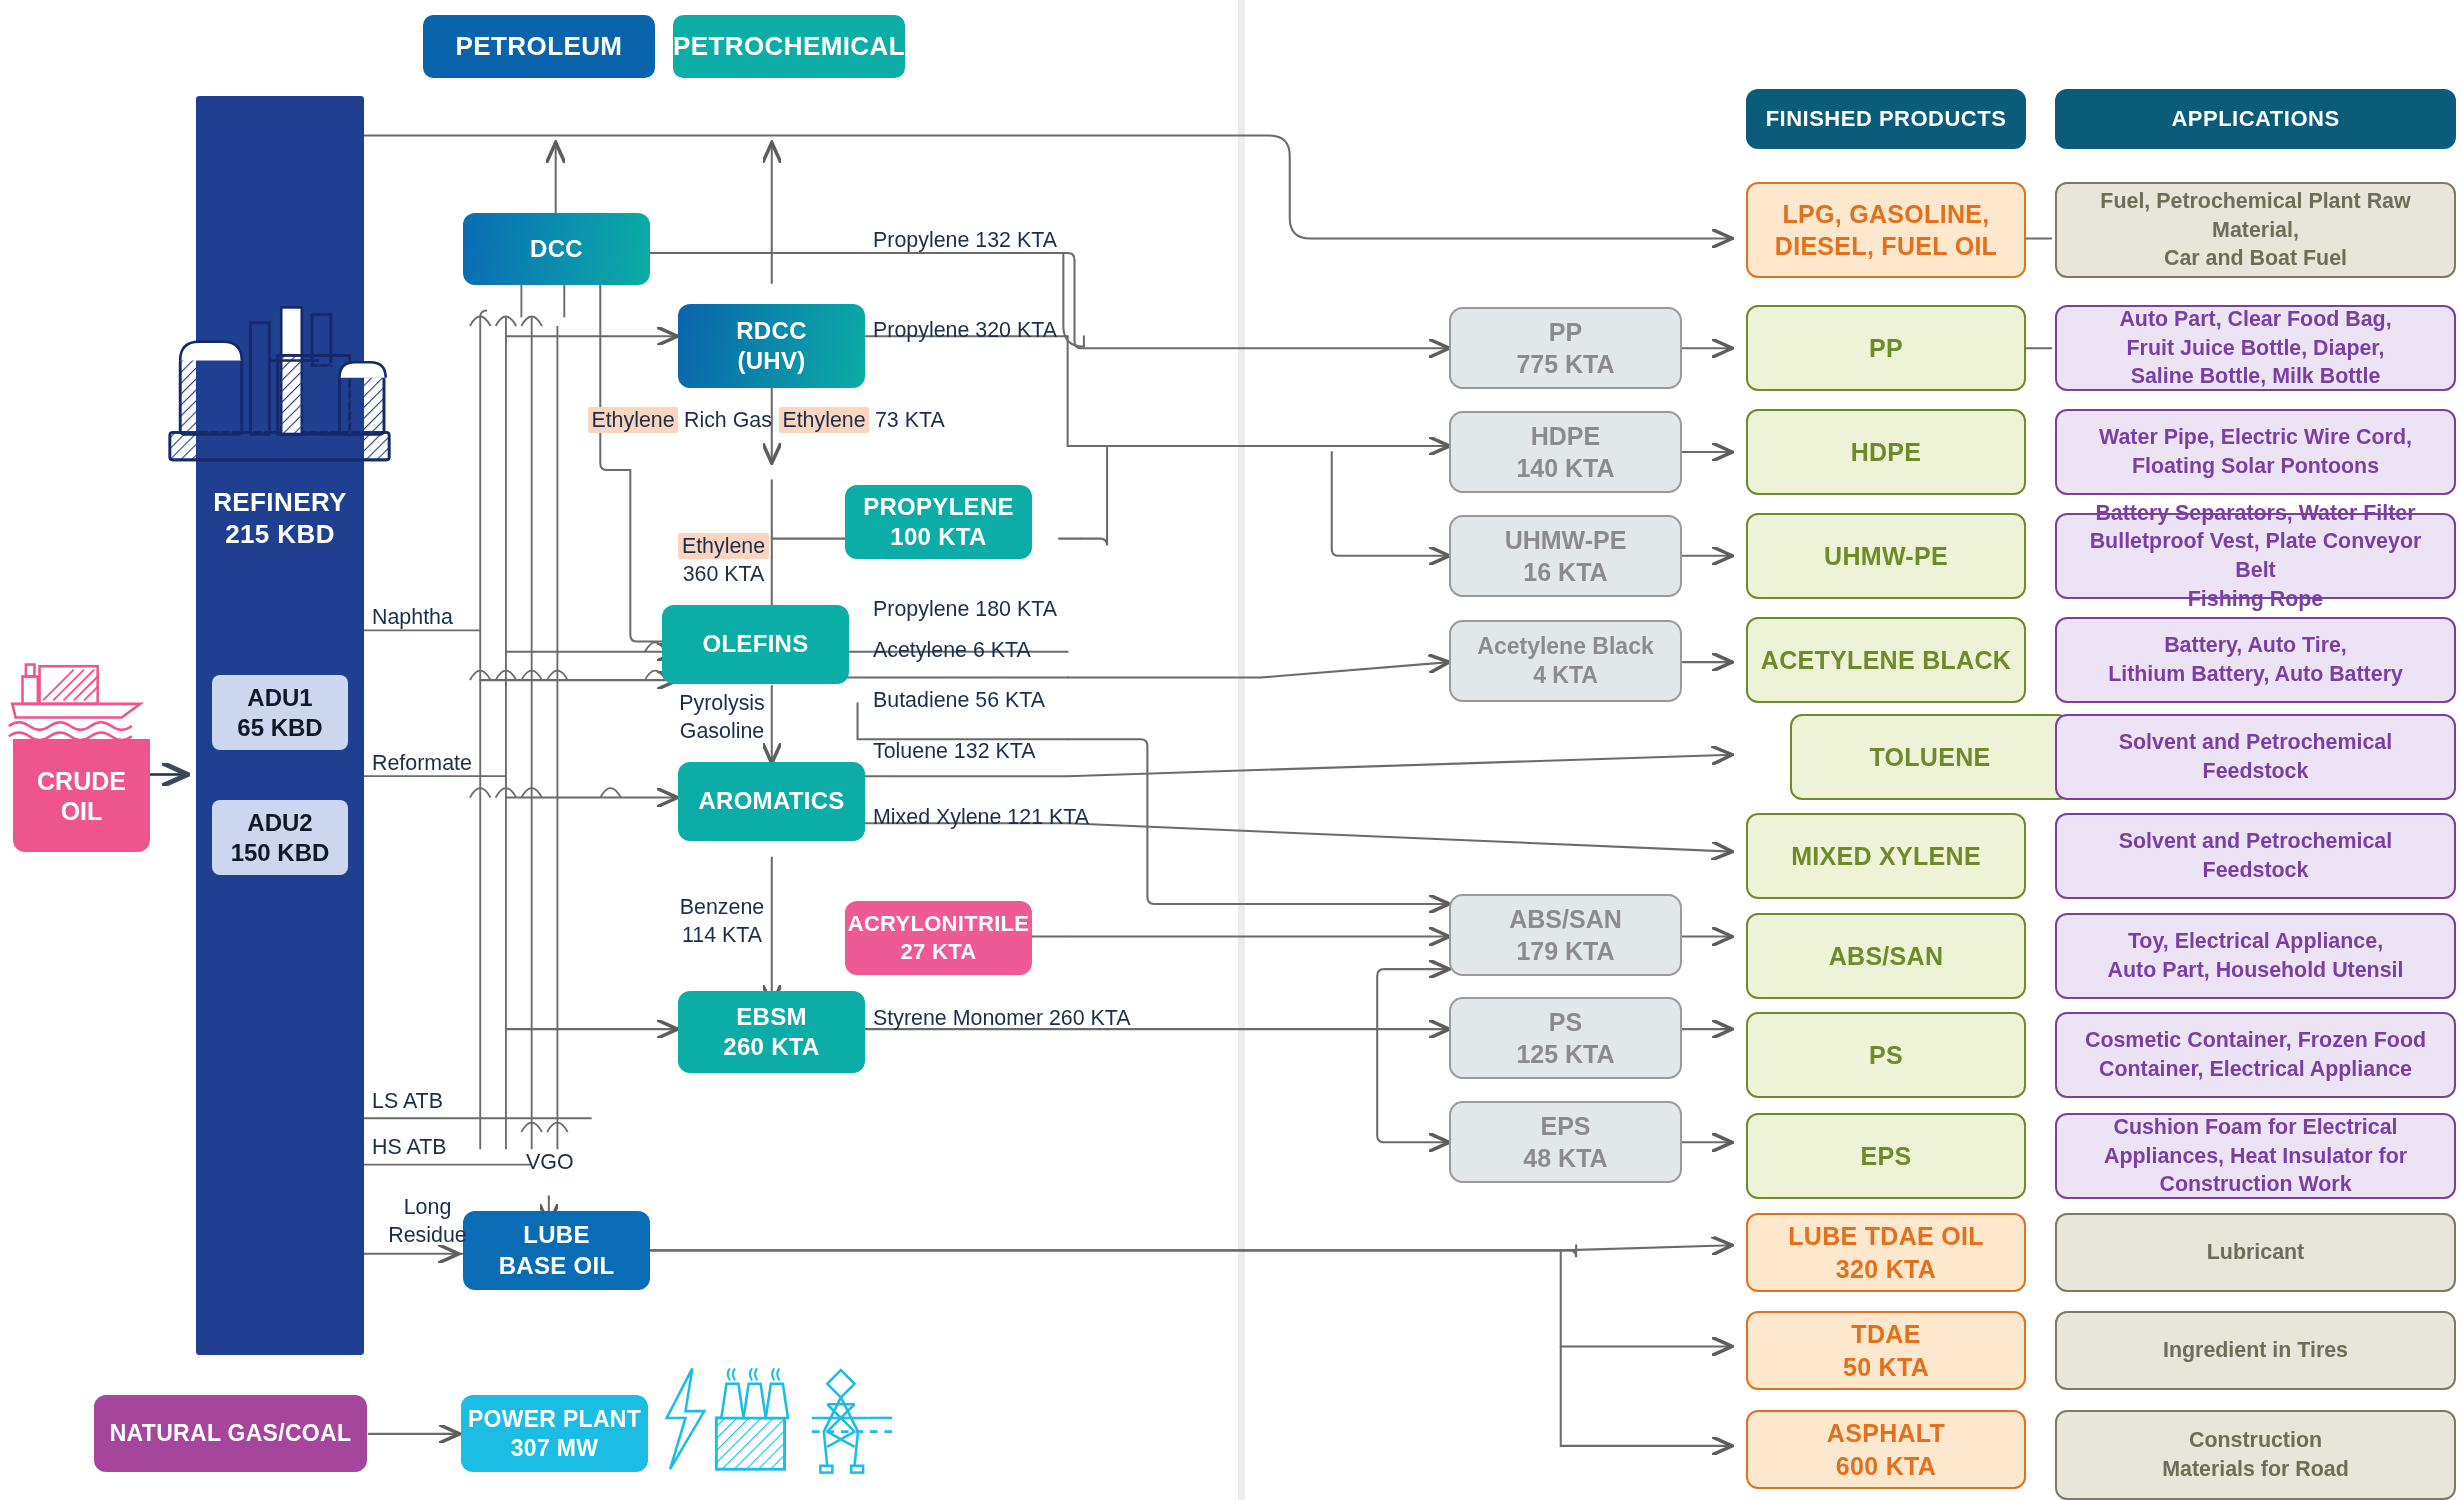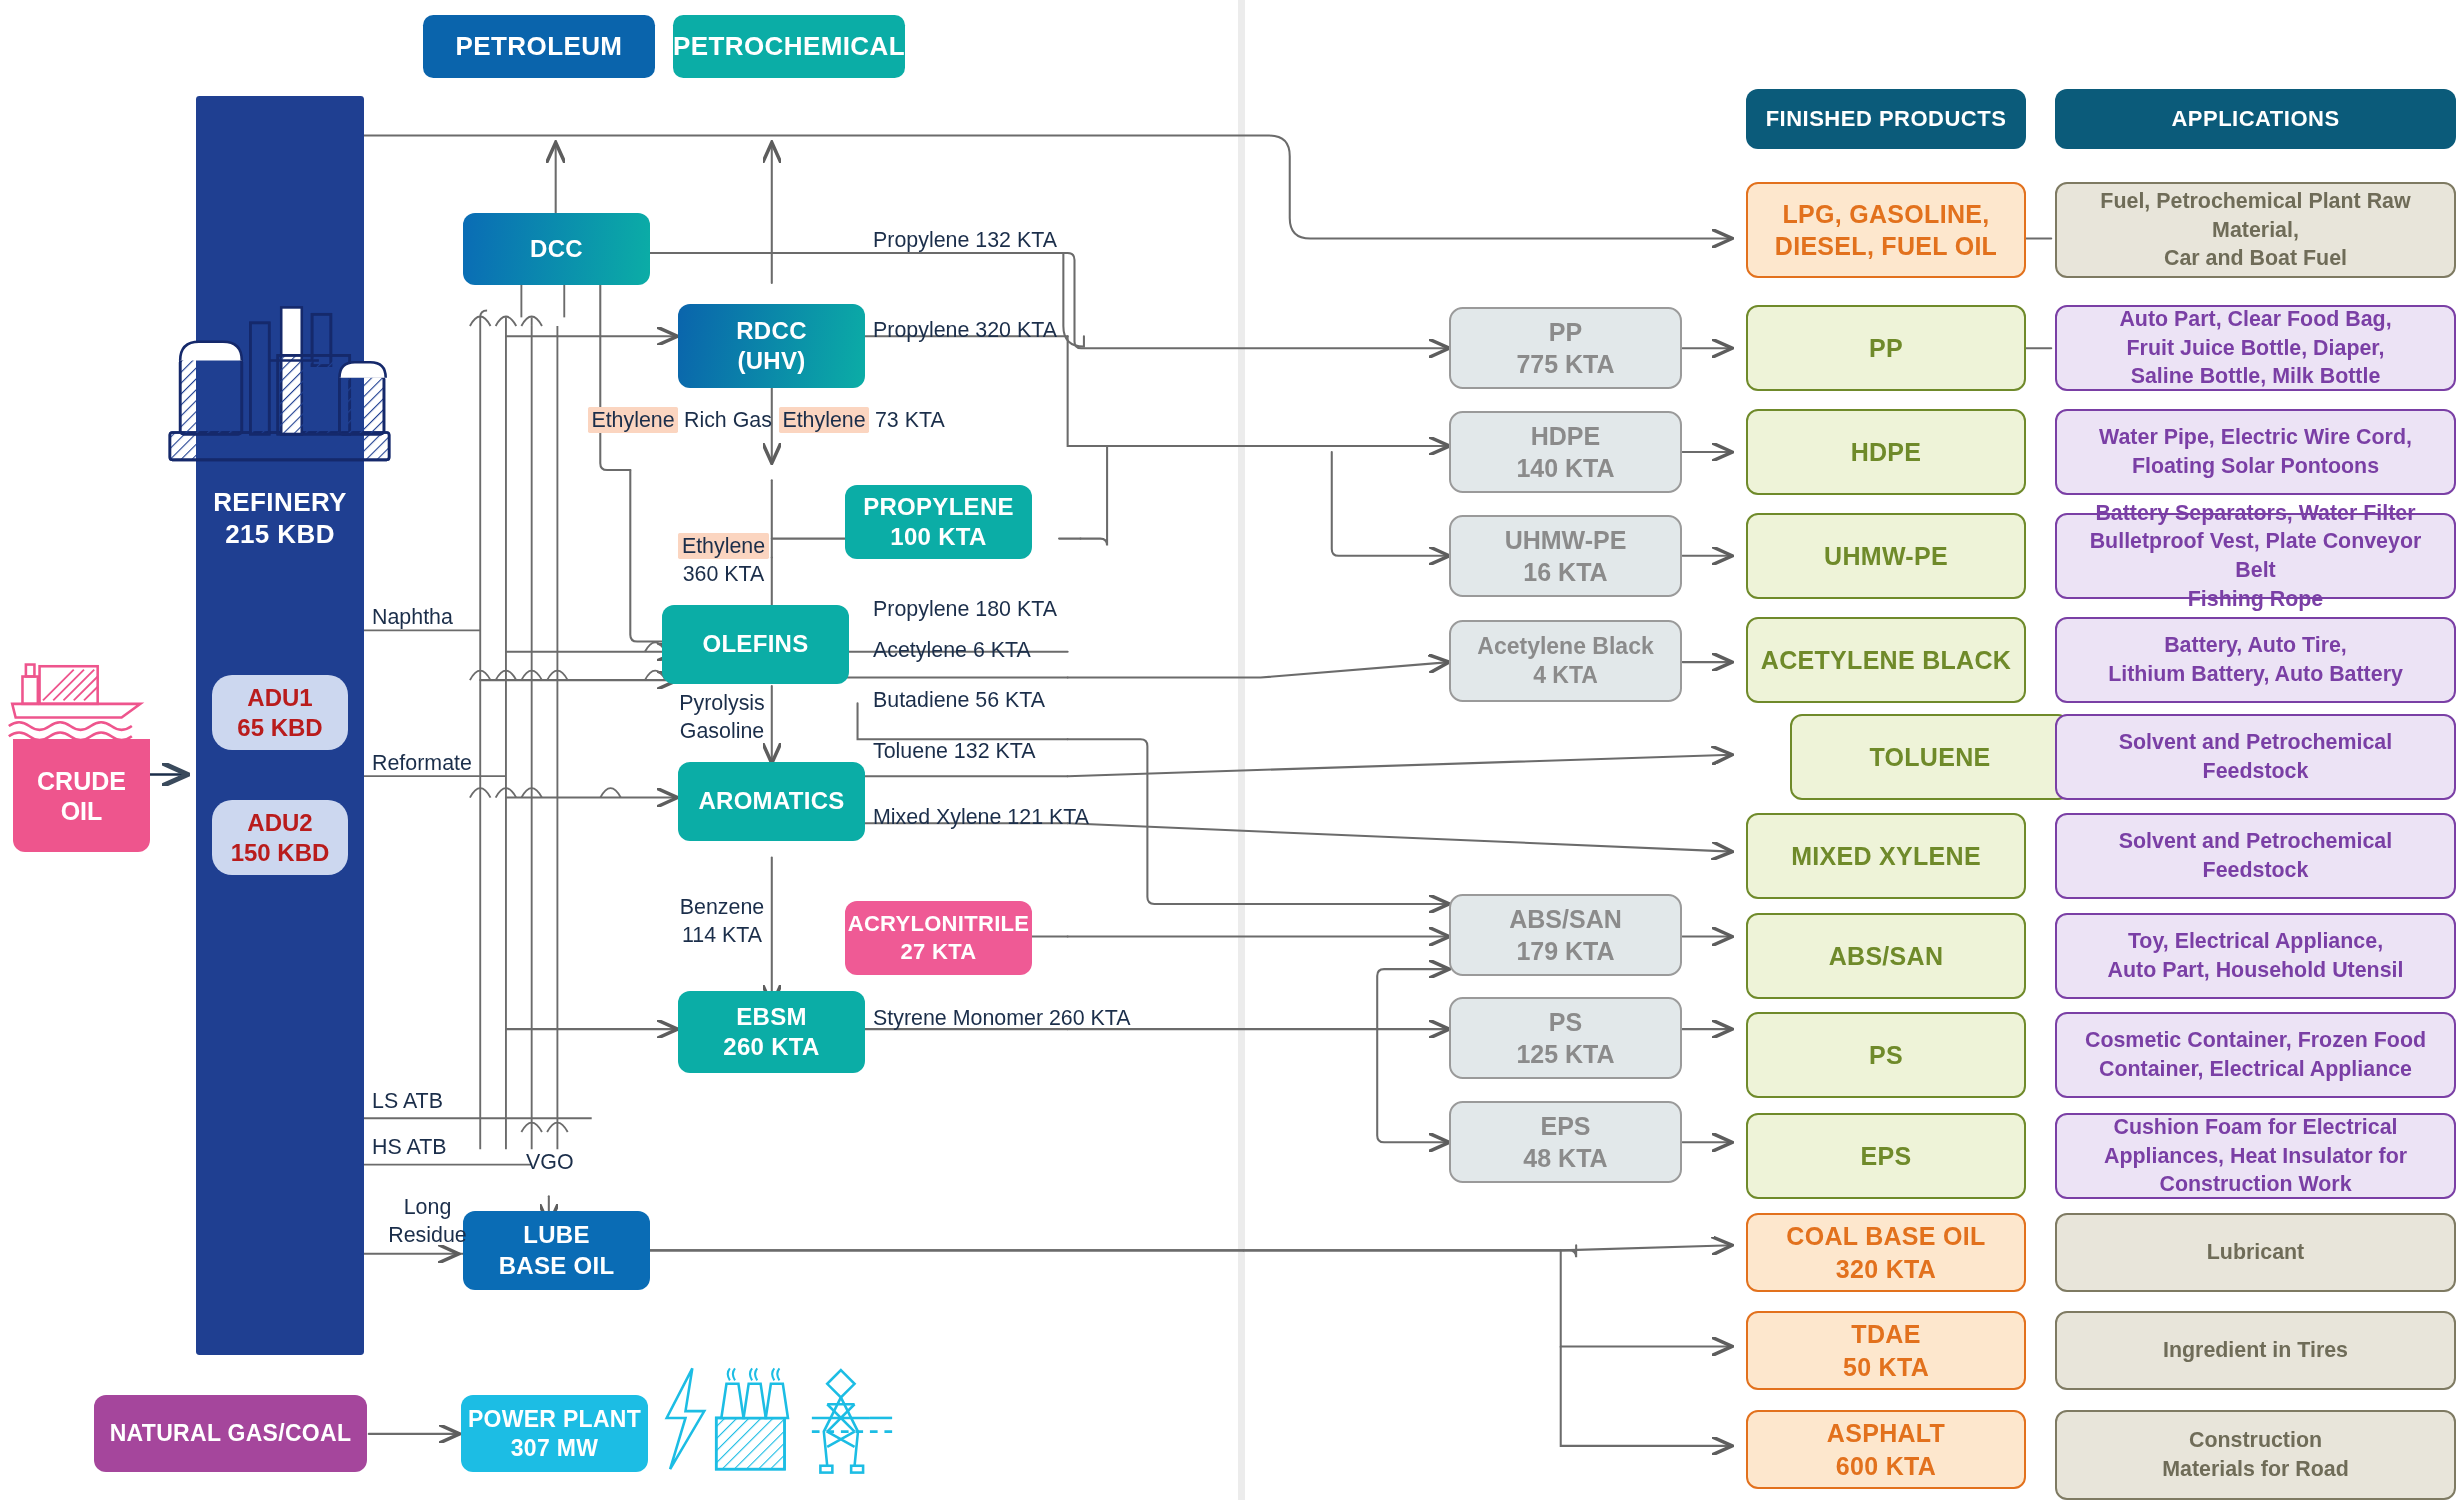--- a/index.html
+++ b/index.html
@@ -25,22 +25,22 @@
     font-weight:700;font-size:22px;letter-spacing:0.5px;
   }
 
   
   .refinery-slab{background:#1f3f91;border-radius:3.4px;}
   .refinery-label{
     position:absolute;left:0;right:0;text-align:center;color:#fff;
     font-weight:700;font-size:26px;line-height:1.22;letter-spacing:0.4px;
   }
   .adu-box{
-    background:#ccd7ef;border-radius:20px;display:flex;align-items:center;
-    justify-content:center;text-align:center;color:#b91c1c;font-weight:700;
+    background:#ccd7ef;border-radius:8px;display:flex;align-items:center;
+    justify-content:center;text-align:center;color:#0f172a;font-weight:700;
     font-size:24px;line-height:1.25;
   }
 
   
   .crude-box{
     background:#ee558d;border-radius:0 0 12px 12px;display:flex;align-items:center;
     justify-content:center;text-align:center;color:#fff;font-weight:700;
     font-size:25px;line-height:1.2;
   }
 
@@ -556,21 +556,21 @@
   <div class="abs fin-box fin-green" style="left:1746px;top:1012px;width:280px;height:86px;">
     <span>PS</span>
   </div>
 
   <div class="abs fin-box fin-green" style="left:1746px;top:1113px;width:280px;height:86px;">
     <span>EPS</span>
   </div>
 
   <div class="abs fin-box fin-orange" style="left:1746px;top:1213px;width:280px;height:79px;">
     <div>
-      <span>COAL BASE OIL</span><br>
+      <span>LUBE TDAE OIL</span><br>
       <span>320 KTA</span>
     </div>
   </div>
 
   <div class="abs fin-box fin-orange" style="left:1746px;top:1311px;width:280px;height:79px;">
     <div>
       <span>TDAE</span><br>
       <span>50 KTA</span>
     </div>
   </div>

